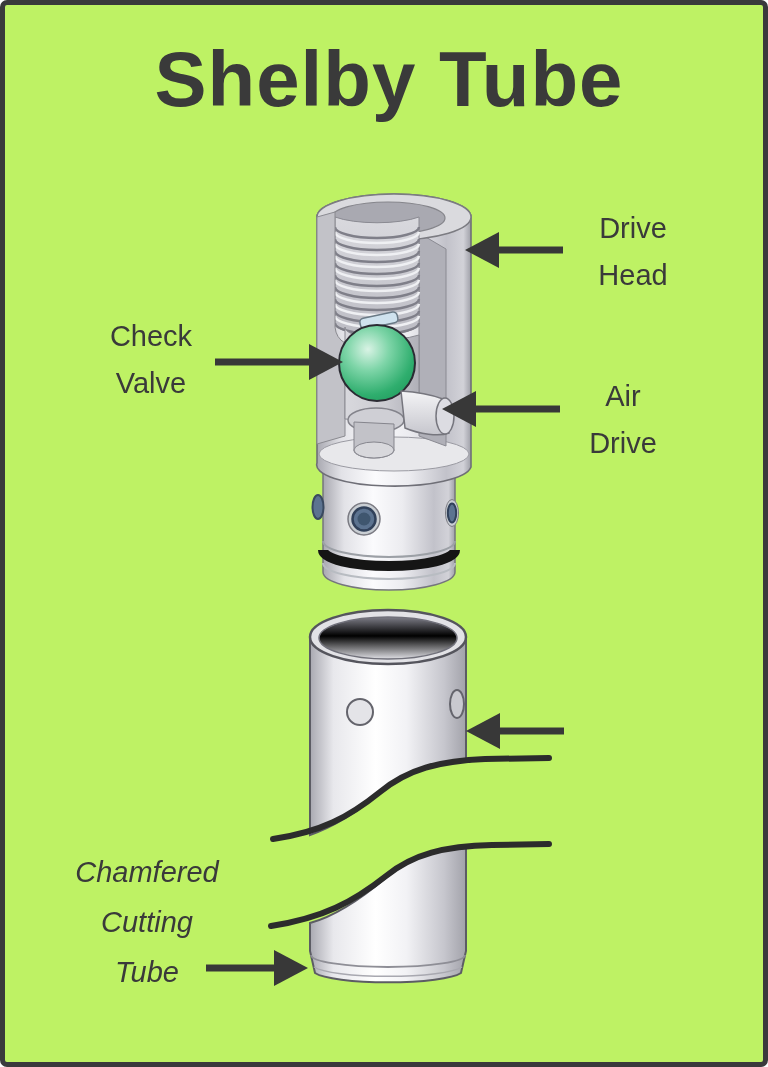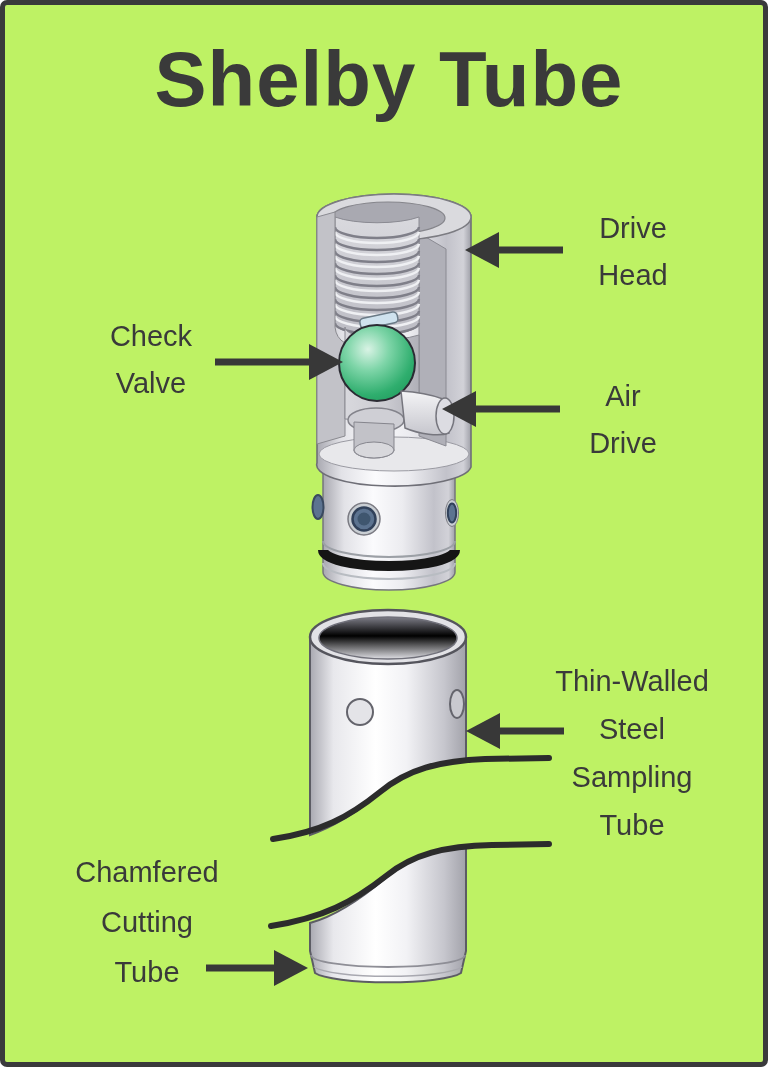--- a/index.html
+++ b/index.html
@@ -29,21 +29,21 @@
     color:#3a3a3a;
     font-size:29px;
     line-height:47px;
     text-align:center;
   }
   .label span{display:block;}
   .label-drive-head{left:518px;top:200px;width:220px;}
   .label-check-valve{left:40px;top:308px;width:212px;}
   .label-air-vent{left:512px;top:368px;width:212px;}
   .label-sampling-tube{left:503px;top:652px;width:248px;line-height:48px;}
-  .label-cutting-edge{left:22px;top:842px;width:240px;line-height:50px;}
+  .label-cutting-edge{left:22px;top:842px;width:240px;line-height:50px;font-style:italic;}
 </style>
 </head>
 <body>
 
 <div class="frame">
 
   <div class="title">Shelby Tube</div>
 
   <svg class="diagram-svg" viewBox="0 0 768 1067">
     <defs>
@@ -220,26 +220,20 @@
   <div class="label label-check-valve">
     <span>Check</span>
     <span>Valve</span>
   </div>
 
   <div class="label label-air-vent">
     <span>Air</span>
     <span>Drive</span>
   </div>
 
-  <div class="label label-sampling-tube">
-    <span>Thin-Walled</span>
-    <span>Steel</span>
-    <span>Sampling</span>
-    <span>Tube</span>
-  </div>
 
   <div class="label label-cutting-edge">
     <span>Chamfered</span>
     <span>Cutting</span>
     <span>Tube</span>
   </div>
 
 </div>
 
 </body></html>

